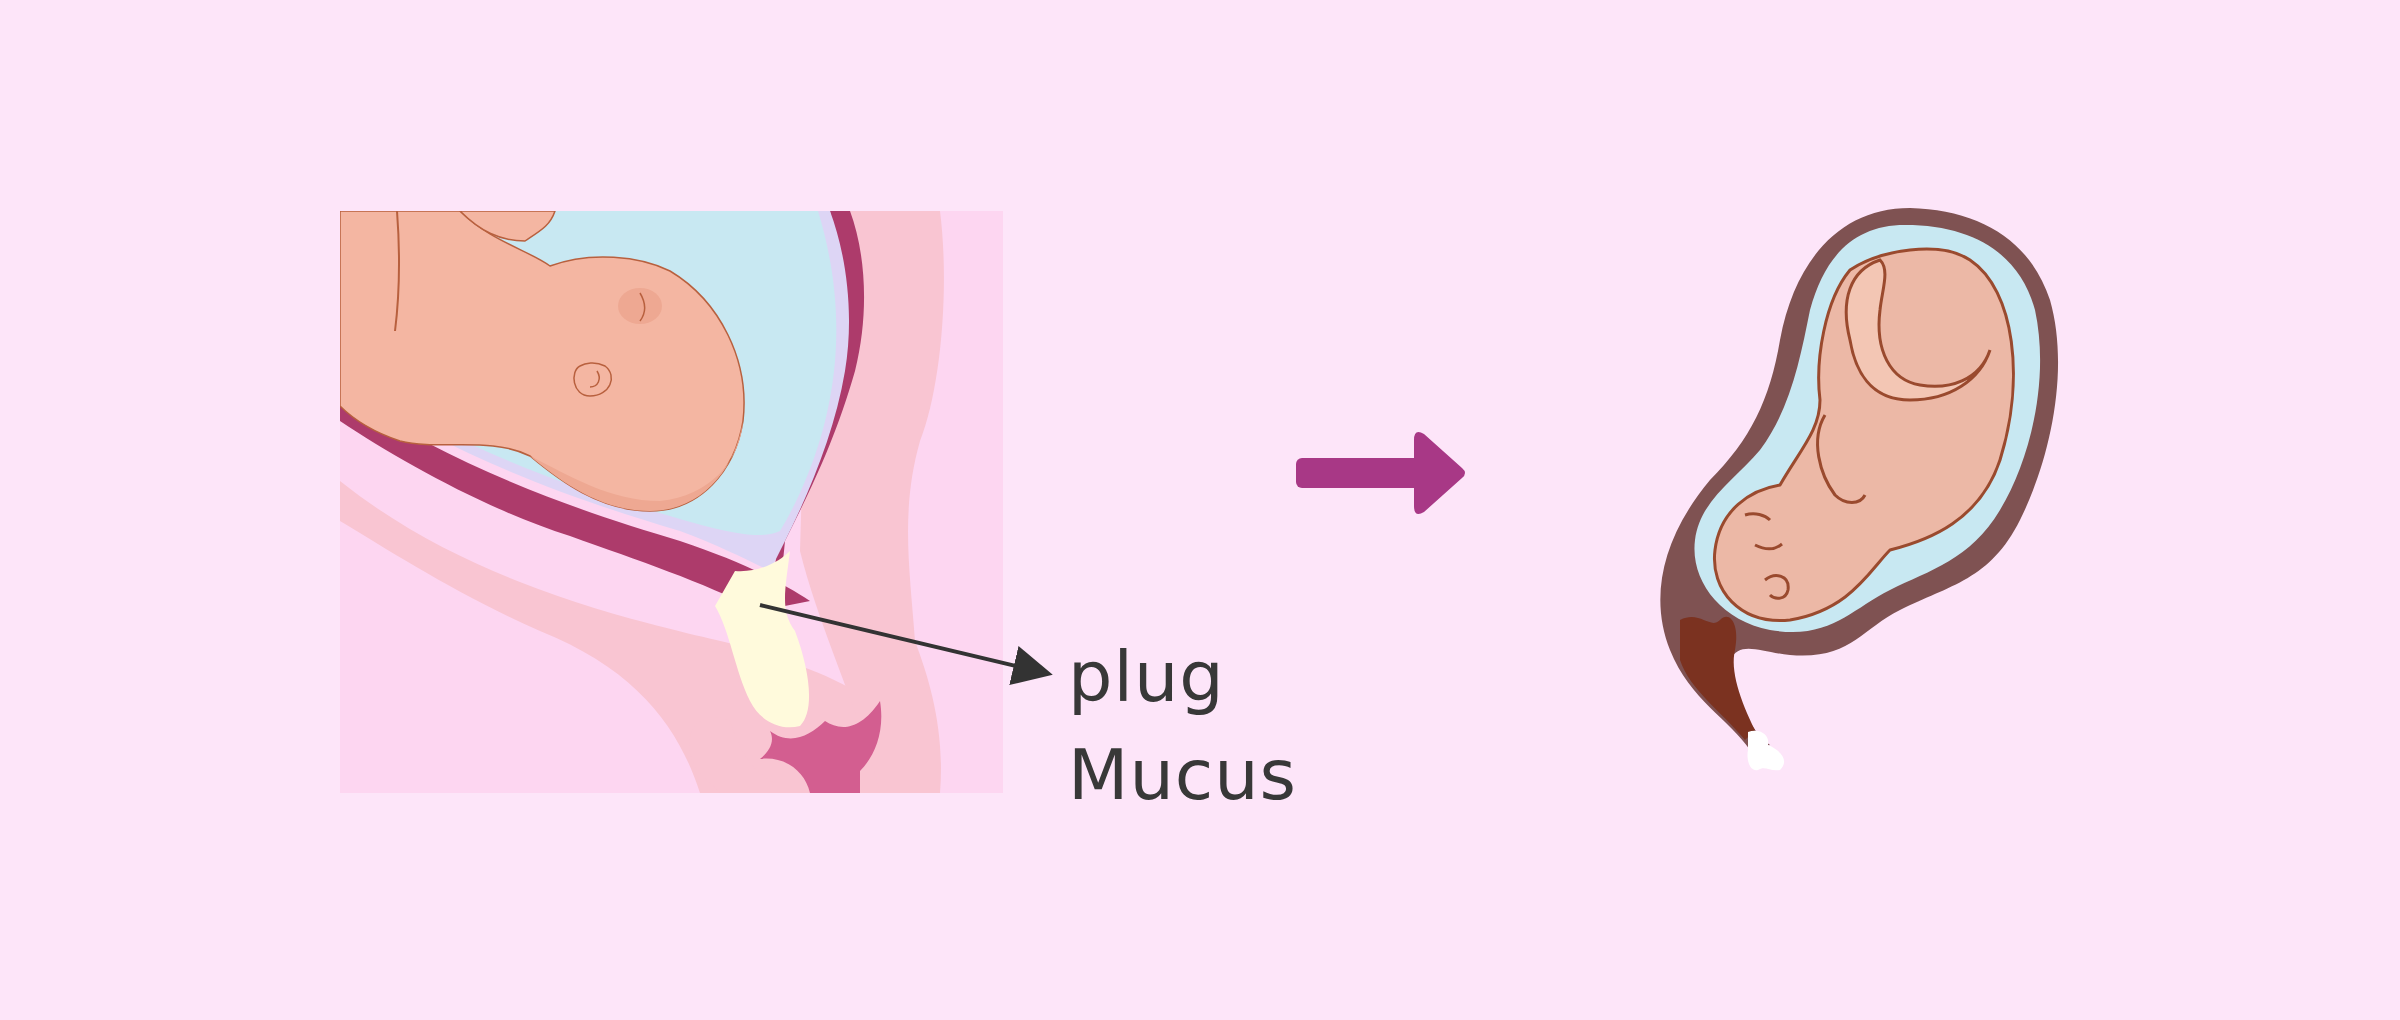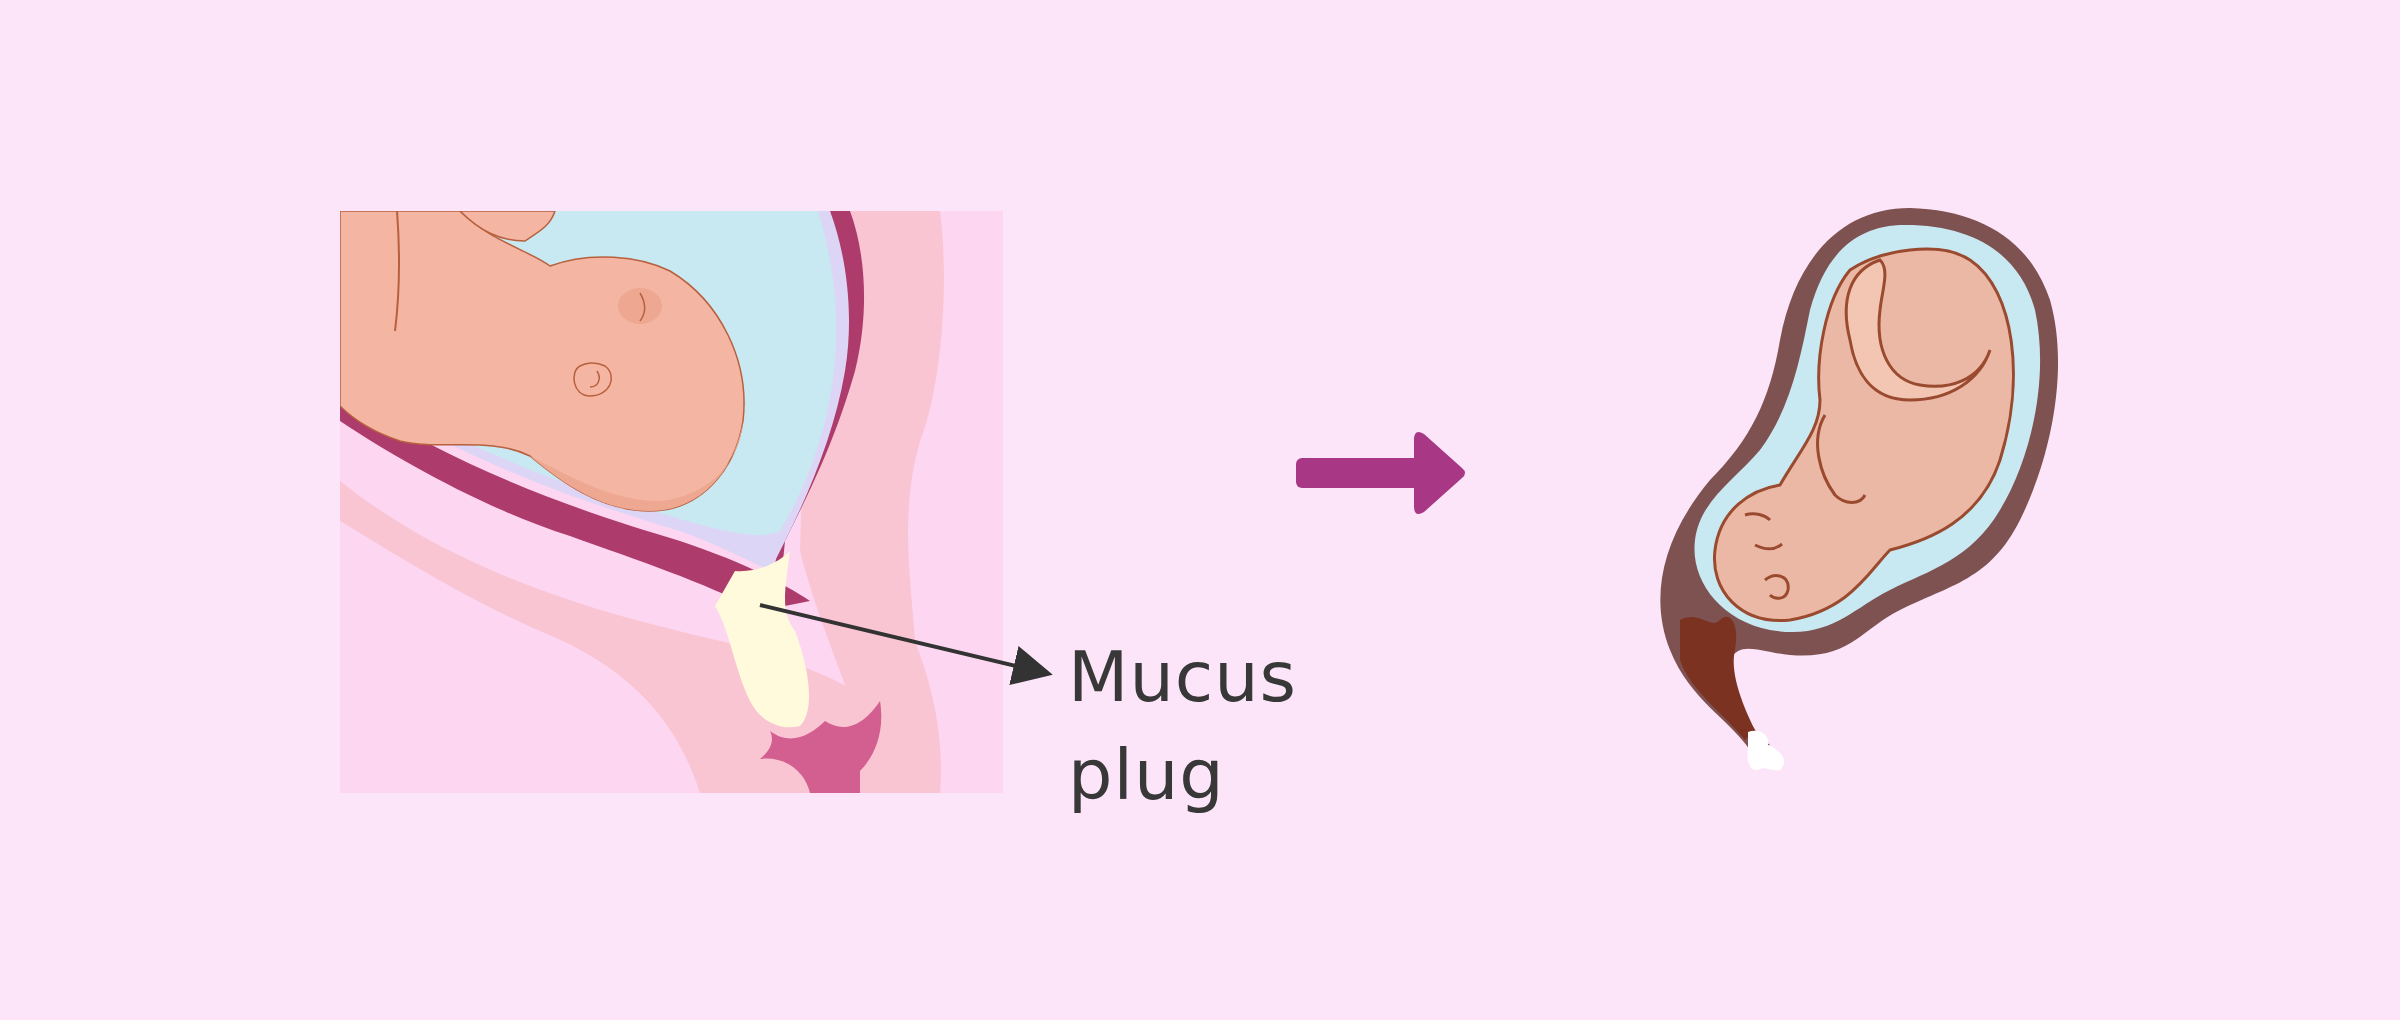--- a/index.html
+++ b/index.html
@@ -54,22 +54,22 @@
 <svg class="pointer" width="2400" height="1020">
   <defs>
     <marker id="ah" markerWidth="10" markerHeight="10" refX="2" refY="5" orient="auto">
       <path d="M10 0 L0 5 L10 10 Z" fill="#333"></path>
     </marker>
   </defs>
   <line x1="1045" y1="673" x2="760" y2="605" stroke="#333" stroke-width="4" marker-start="url(#ah)"></line>
 </svg>
 
 <div class="label">
+  <div>plug</div>
   <div>Mucus</div>
-  <div>plug</div>
 </div>
 
 <div class="arrow">
   <svg width="176" height="90" viewBox="0 0 176 90">
     <rect x="0" y="30" width="130" height="30" rx="6" fill="#a83886"></rect>
     <path d="M118 12 Q118 0 128 6 L166 40 Q172 45 166 50 L128 84 Q118 90 118 78 Z" fill="#a83886"></path>
   </svg>
 </div>
 
 <div class="fetus">

